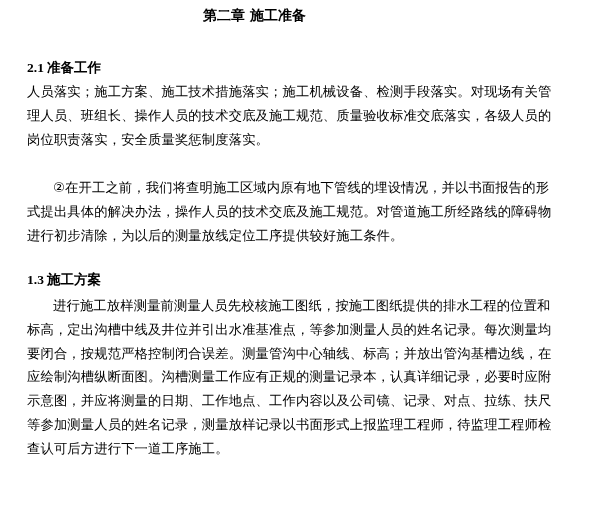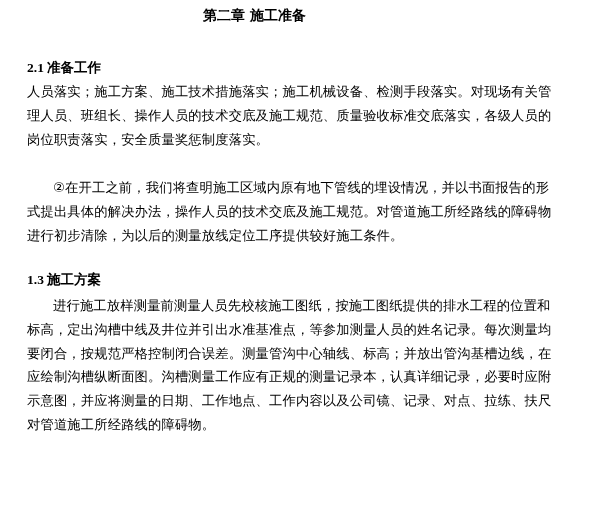--- a/index.html
+++ b/index.html
@@ -83,16 +83,17 @@
   <div class="section-heading" style="top:271px;">
     <span class="num">1.3</span><span style="margin-left:3px;">施工方案</span>
   </div>
 
   <div class="para" style="top:294px;">
     <span class="line" style="padding-left:26px;">进行施工放样测量前测量人员先校核施工图纸，按施工图纸提供的排水工程的位置和</span>
     <span class="line">标高，定出沟槽中线及井位并引出水准基准点，等参加测量人员的姓名记录。每次测量均</span>
     <span class="line">要闭合，按规范严格控制闭合误差。测量管沟中心轴线、标高；并放出管沟基槽边线，在</span>
     <span class="line">应绘制沟槽纵断面图。沟槽测量工作应有正规的测量记录本，认真详细记录，必要时应附</span>
     <span class="line">示意图，并应将测量的日期、工作地点、工作内容以及公司镜、记录、对点、拉练、扶尺</span>
-    <span class="line">对管道施工所经路线的障碍物。</span>
+    <span class="line">等参加测量人员的姓名记录，测量放样记录以书面形式上报监理工程师，待监理工程师检</span>
+    <span class="line">查认可后方进行下一道工序施工。</span>
   </div>
 
 </div>
 
 </body></html>

